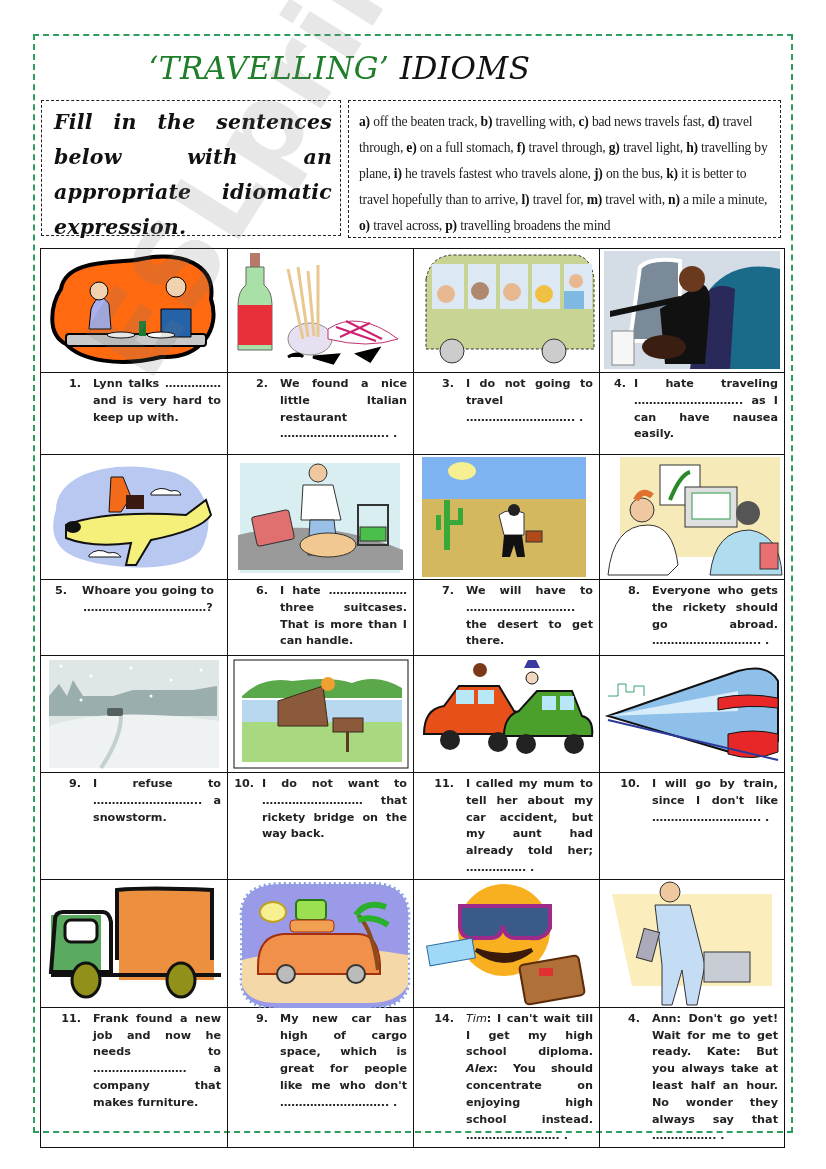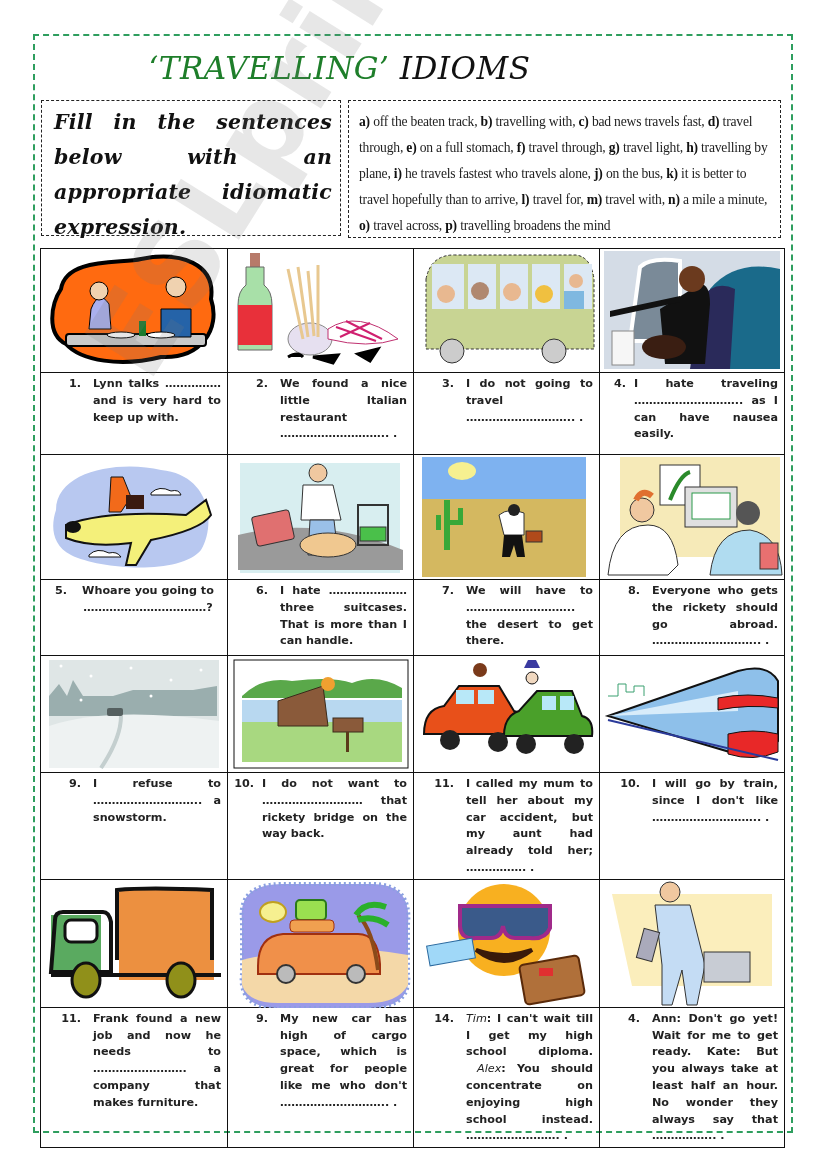--- a/index.html
+++ b/index.html
@@ -361,21 +361,21 @@
         </td>
     <td class="q-cell">
           <div class="q">
             <span class="num">9.</span>
             <span class="txt">My new car has high of cargo space, which is great for people like me who don't ……………………….. .</span>
           </div>
         </td>
     <td class="q-cell">
           <div class="q">
             <span class="num">14.</span>
-            <span class="txt" id="q15-text"><i style="font-weight: normal;">Tim</i><span>: I can't wait till I get my high school diploma. </span><i style="font-weight: normal; margin-left: 11px;">Alex</i><span>: You should concentrate on enjoying high school instead. ……………………. .</span></span>
+            <span class="txt" id="q15-text"><i style="font-weight: normal;">Tim</i><span>: I can't wait till I get my high school diploma. </span><i style="font-weight: bold;">Alex</i><span>: You should concentrate on enjoying high school instead. ……………………. .</span></span>
           </div>
         </td>
     <td class="q-cell">
           <div class="q">
             <span class="num">4.</span>
             <span class="txt">Ann: Don't go yet! Wait for me to get ready. Kate: But you always take at least half an hour. No wonder they always say that …………….. .</span>
           </div>
         </td>
   </tr>
 </tbody>

